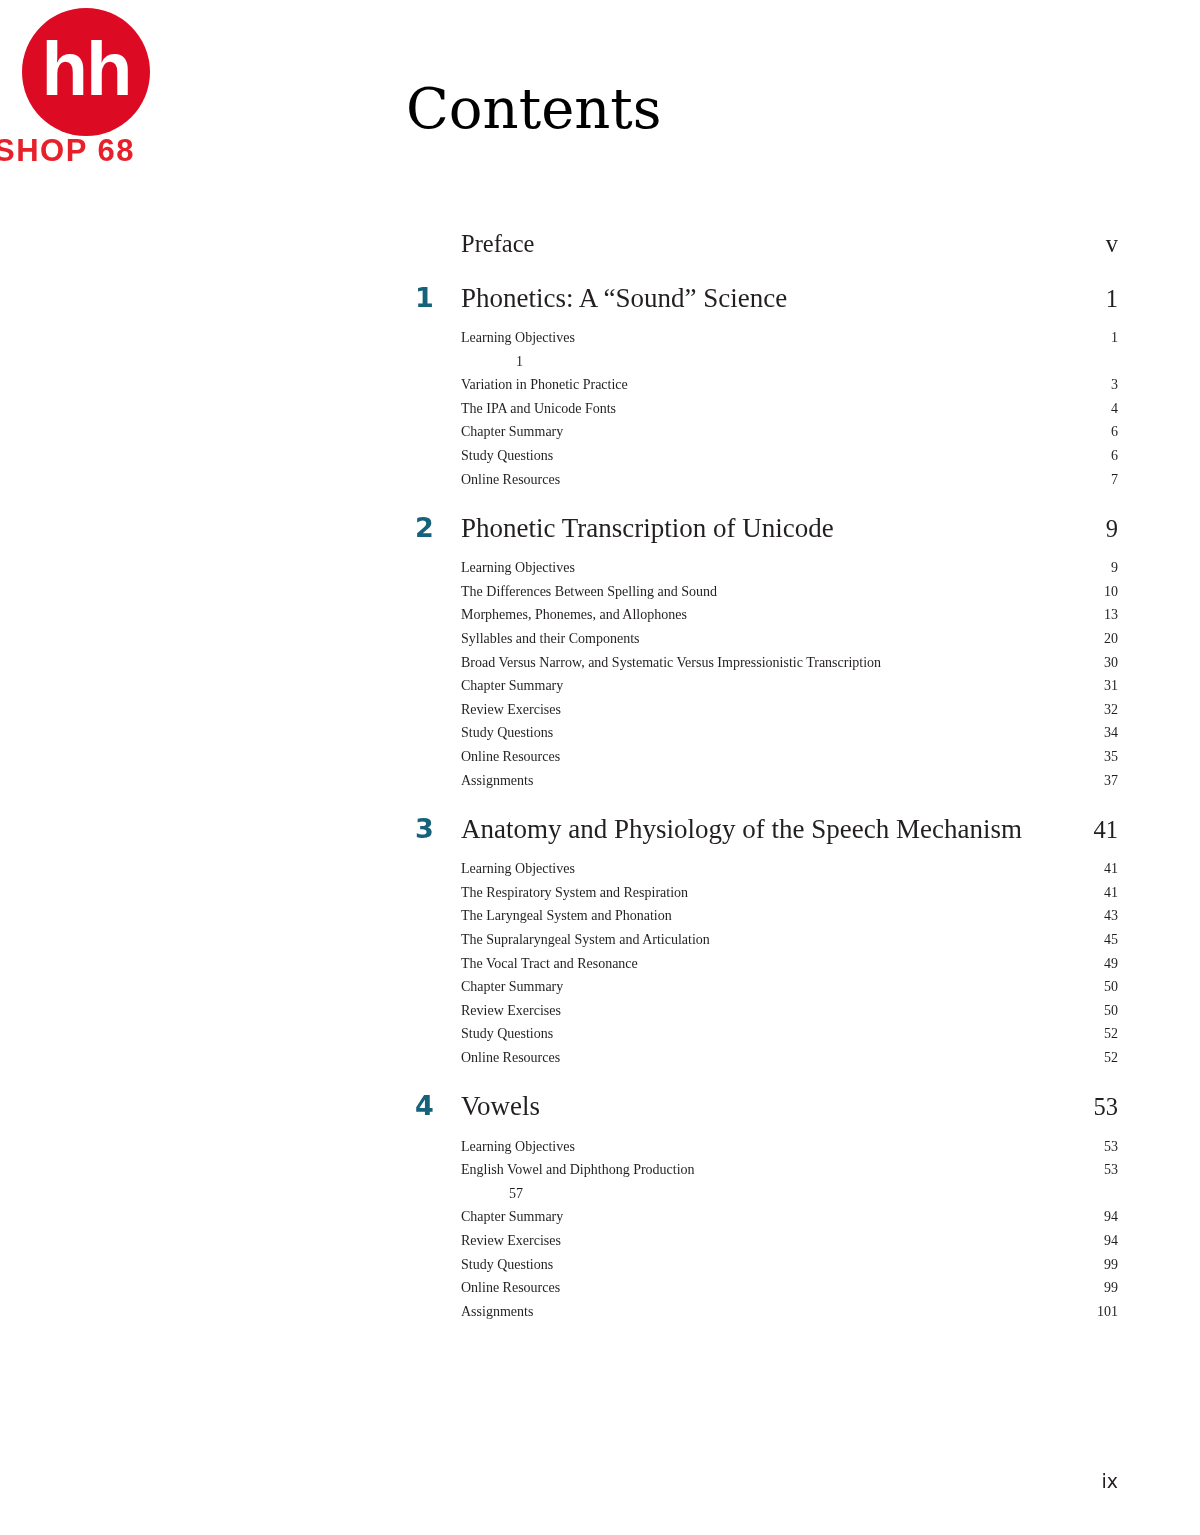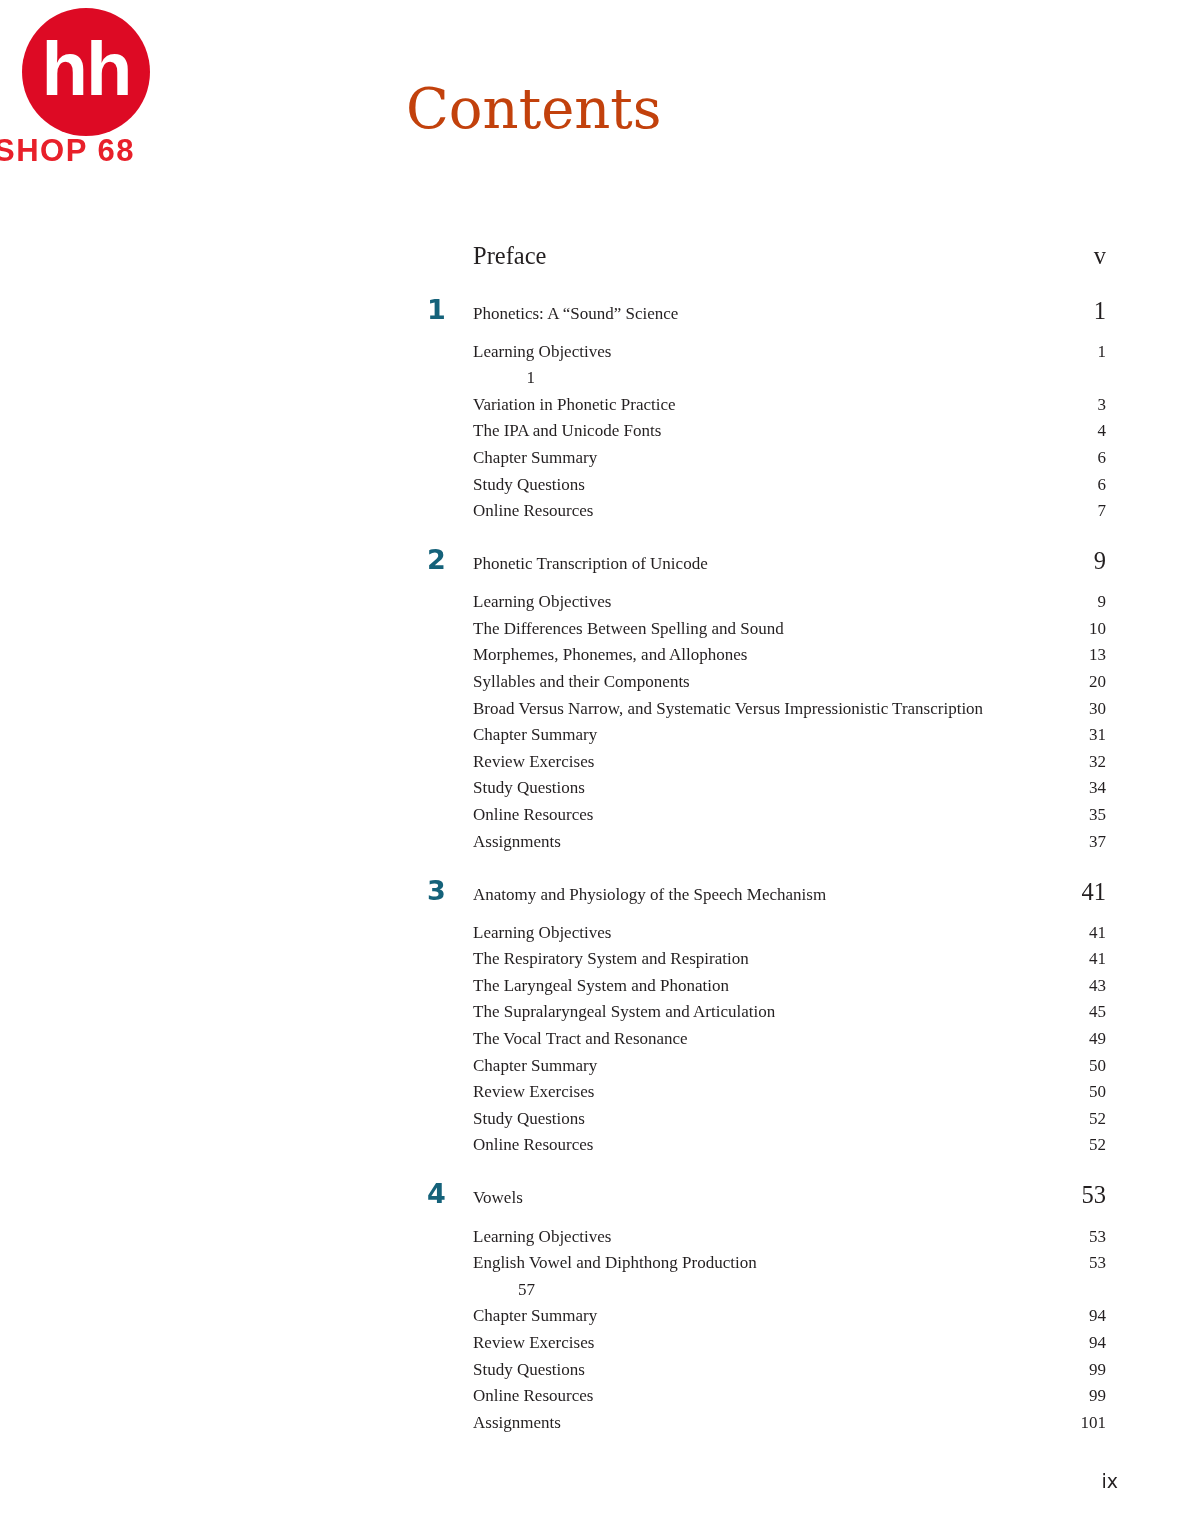--- a/index.html
+++ b/index.html
@@ -66,34 +66,34 @@
   }
 
   
   #page-title {
     position: absolute;
     left: 406px;
     top: 78px;
     font-family: "DejaVu Serif", "Liberation Serif", serif;
     font-size: 56px;
     font-weight: 400;
-    color: #c2410c;
+    color: #000000;
     letter-spacing: 0px;
     line-height: 1.1;
   }
 
   
   #toc {
     position: absolute;
     left: 415px;
     top: 232px;
     width: 703px;
   }
 
-  .toc-group { margin: 12px; padding: 0; }
+  .toc-group { margin: 0; padding: 0; }
 
   
   .front-row {
     display: flex;
     align-items: baseline;
     font-size: 24.5px;
     line-height: 1.0;
     margin-bottom: 0px;
   }
   .front-row .num-slot { width: 46px; flex: 0 0 46px; }
@@ -115,36 +115,36 @@
     width: 46px;
     flex: 0 0 46px;
     color: #15627a;
     font-family: "DejaVu Sans", "Liberation Sans", sans-serif;
     font-weight: 700;
     font-size: 27px;
     line-height: 1;
   }
   .chapter-title {
     flex: 1 1 auto;
-    font-size: 17px;
+    font-size: 27px;
     line-height: 1;
   }
   .chapter-page {
     width: 62px;
     flex: 0 0 62px;
     text-align: right;
     font-size: 24.5px;
     line-height: 1;
   }
 
   
   .sub-row {
     display: flex;
     align-items: flex-start;
-    font-size: 17px;
+    font-size: 14px;
     line-height: 1;
     padding-top: 9.6px;
   }
   .sub-row .num-slot { width: 46px; flex: 0 0 46px; }
   .sub-title { flex: 1 1 auto; }
   .sub-page {
     width: 62px;
     flex: 0 0 62px;
     text-align: right;
   }

